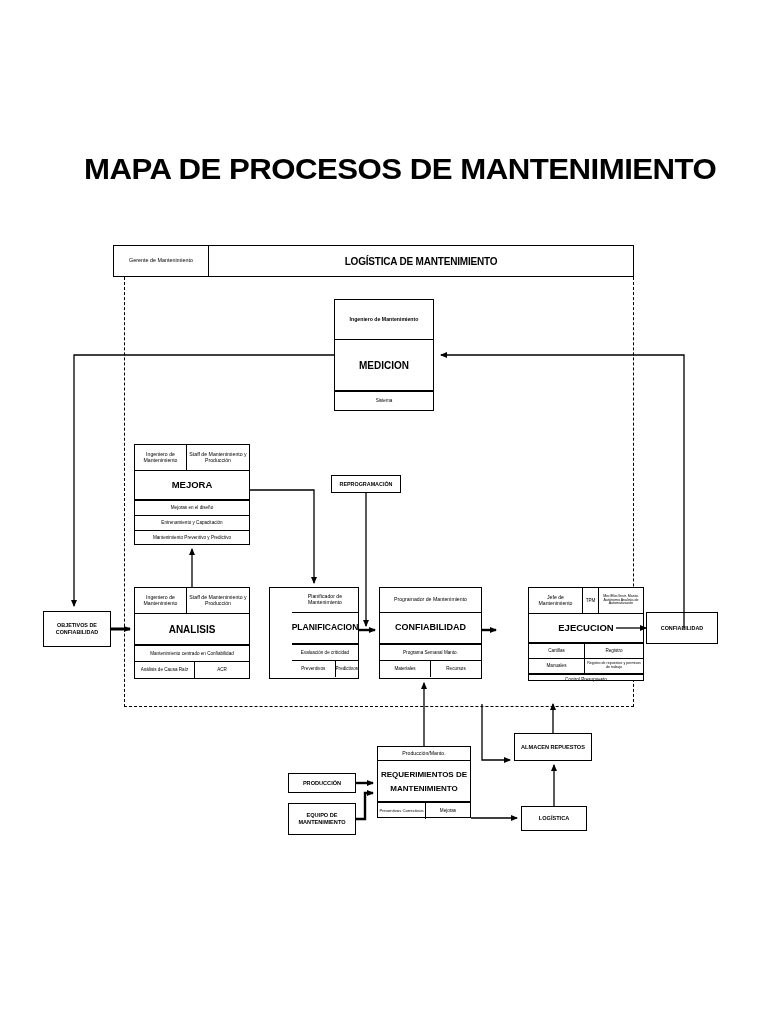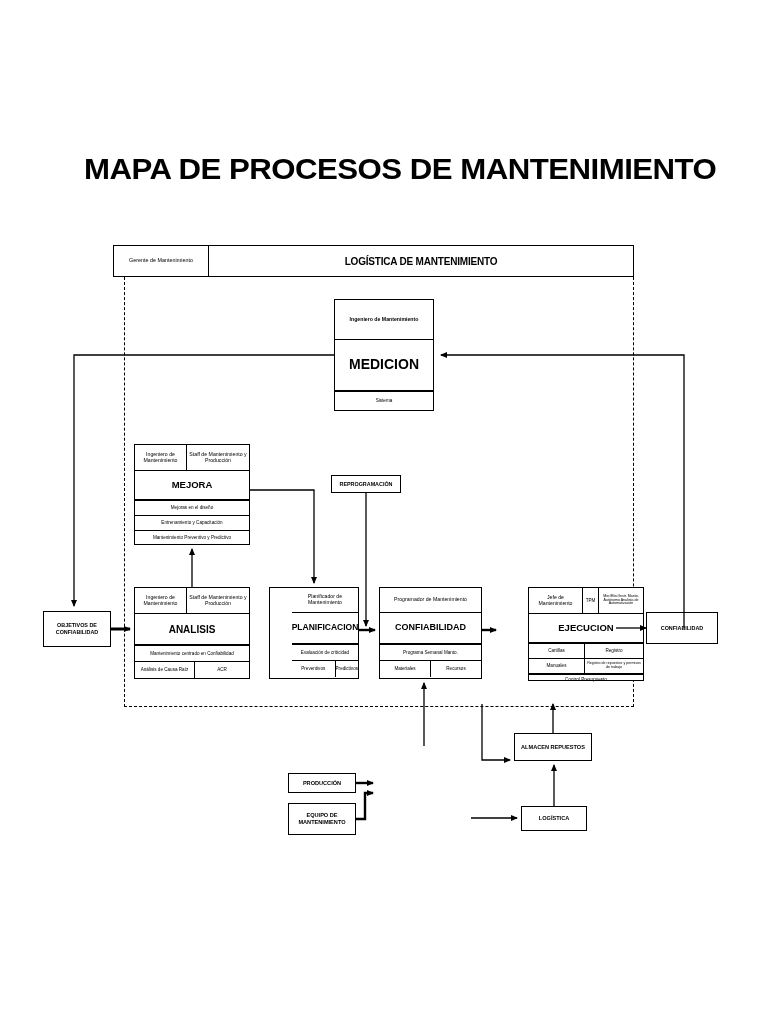--- a/index.html
+++ b/index.html
@@ -55,21 +55,21 @@
 
   <div class="abs" id="policy">
     <div class="row" style="height:100%;">
       <div class="cell left">Gerente de Mantenimiento</div>
       <div class="cell right">LOGÍSTICA DE MANTENIMIENTO</div>
     </div>
   </div>
 
   <div class="abs box" style="left:334px;top:299px;width:100px;height:112px;">
     <div class="cell sep-b hdr" style="height:40px;font-weight:bold;">Ingeniero de Mantenimiento</div>
-    <div class="cell main thick-b" style="height:52px;font-size:14px;">MEDICION</div>
+    <div class="cell main thick-b" style="height:52px;font-size:10px;">MEDICION</div>
     <div class="cell sub" style="height:18px;">Sistema</div>
   </div>
 
   <div class="abs box" style="left:134px;top:587px;width:116px;height:92px;">
     <div class="row sep-b" style="height:25px;">
       <div class="cell sep-r hdr" style="width:52px;height:100%;padding:0 1px;">Ingeniero de Mantenimiento</div>
       <div class="cell hdr" style="flex:1;height:100%;padding:0 1px;">Staff de Mantenimiento y Producción</div>
     </div>
     <div class="cell main thick-b" style="height:32px;font-size:10px;">ANALISIS</div>
     <div class="cell sub sep-b" style="height:16px;">Mantenimiento centrado en Confiabilidad</div>
@@ -121,20 +121,31 @@
       <div class="cell sep-r sub" style="width:56px;height:100%;">Cartillas</div>
       <div class="cell sub" style="flex:1;height:100%;">Registro</div>
     </div>
     <div class="row thick-b" style="height:14px;">
       <div class="cell sep-r sub" style="width:56px;height:100%;">Manuales</div>
       <div class="cell" style="flex:1;height:100%;font-size:3.6px;padding:0 1px;">Registro de repuestos y permisos de trabajo</div>
     </div>
     <div class="cell sub" style="height:9px;">Control Presupuesto</div>
   </div>
 
+  <div class="abs box" style="left:377px;top:746px;width:94px;height:72px;">
+    <div class="cell sep-b hdr" style="height:14px;">Producción/Manto.</div>
+    <div class="thick-b" style="height:40px;display:flex;flex-direction:column;align-items:center;justify-content:center;">
+      <div style="font-size:8px;font-weight:bold;text-align:center;">REQUERIMIENTOS DE</div>
+      <div style="font-size:8px;font-weight:bold;text-align:center;margin-top:5px;">MANTENIMIENTO</div>
+    </div>
+    <div class="row" style="height:16px;">
+      <div class="cell sep-r" style="width:48px;height:100%;font-size:4.2px;">Preventivos Correctivos</div>
+      <div class="cell sub" style="flex:1;height:100%;">Mejoras</div>
+    </div>
+  </div>
 
   <div class="abs plain" style="left:43px;top:611px;width:68px;height:36px;font-size:5.4px;">OBJETIVOS DE CONFIABILIDAD</div>
 
   <div class="abs plain" style="left:646px;top:612px;width:72px;height:32px;font-size:5.4px;">CONFIABILIDAD</div>
 
   <div class="abs plain" style="left:331px;top:475px;width:70px;height:18px;font-size:5.4px;">REPROGRAMACIÓN</div>
 
   <div class="abs plain" style="left:288px;top:773px;width:68px;height:20px;font-size:5.6px;">PRODUCCIÓN</div>
 
   <div class="abs plain" style="left:288px;top:803px;width:68px;height:32px;font-size:5.6px;">EQUIPO DE MANTENIMIENTO</div>

